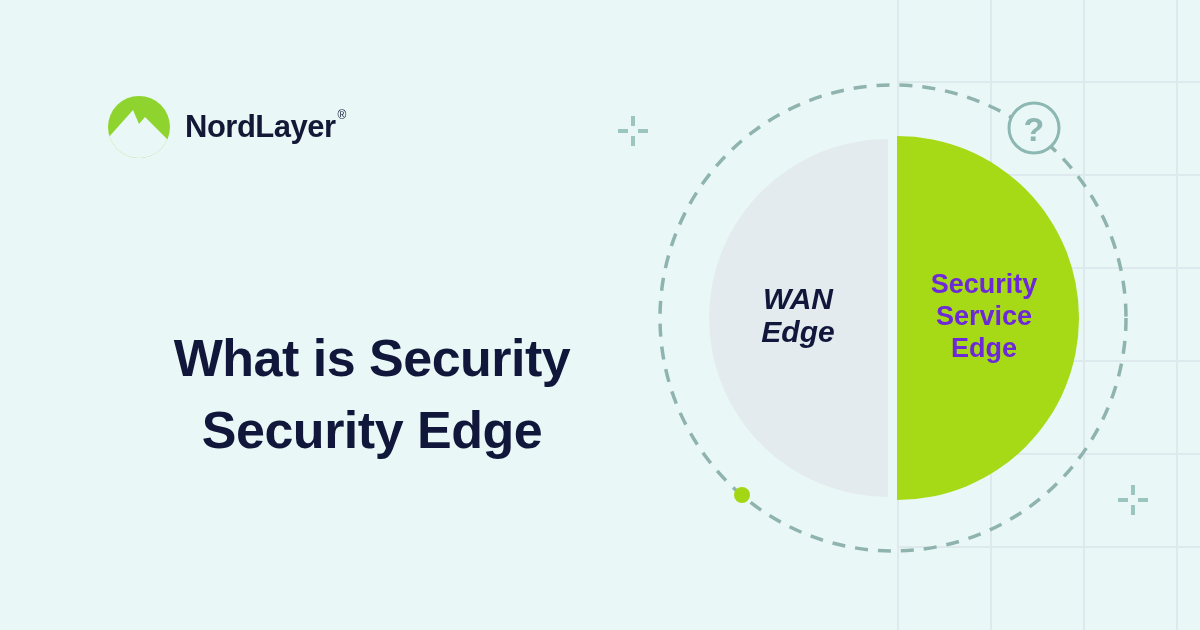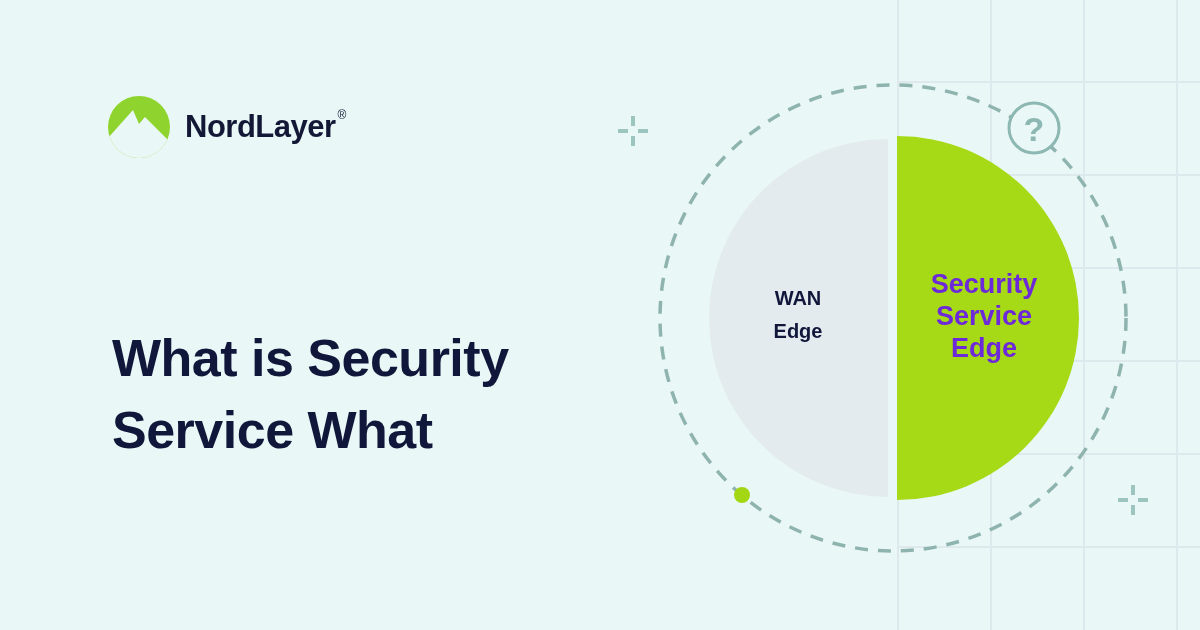--- a/index.html
+++ b/index.html
@@ -28,31 +28,31 @@
   .brand-name{
     font-size:31px;font-weight:700;color:#131836;letter-spacing:-0.5px;line-height:62px;
   }
   .brand-reg{font-size:12px;color:#131836;font-weight:400;margin-top:12px;margin-left:2px;}
 
   
   .headline{
     position:absolute;left:112px;top:322px;width:520px;z-index:6;
     font-size:52px;font-weight:700;color:#10173a;line-height:72px;letter-spacing:-0.5px;
   }
-  .headline .line{display:block;}
+  .headline .line{display:block;text-align:center;}
 
   
   .diagram-svg{position:absolute;left:0;top:0;width:1200px;height:630px;z-index:2;}
 
   
   .pie-label{
     position:absolute;z-index:3;text-align:center;color:#10173a;
     white-space:pre-line;font-weight:600;
   }
-  .pie-label.wan{left:728px;top:282px;width:140px;font-size:20px;line-height:33px;}
+  .pie-label.wan{left:728px;top:282px;width:140px;font-size:30px;line-height:33px;font-style:italic;}
   .pie-label.sse{left:902px;top:268px;width:164px;font-size:27px;line-height:32px;color:#6d28d9;}
 
   
   .dashed-orbit{fill:none;stroke:#8fb3af;stroke-width:3.5;}
   .half-left{fill:#e3ebee;}
   .half-right{fill:#a6d916;}
   .help-circle{fill:#e9f8f6;stroke:#8db7b2;stroke-width:3;}
   .help-glyph{fill:#8db7b2;font-family:"Liberation Sans",sans-serif;font-size:34px;font-weight:600;}
   .accent-dot{fill:#a3d714;}
   .plus{stroke:#9dc5c0;stroke-width:4;fill:none;}
@@ -102,16 +102,16 @@
       <path class="logo-mountain" clip-path="url(#logoClip)" d="M0 42 L25 14 L31 28 L37 21 L62 46 L62 62 L0 62 Z"></path>
     </svg>
     <div class="brand">
       <span class="brand-name">NordLayer</span>
       <span class="brand-reg">®</span>
     </div>
   </div>
 
   <h1 class="headline" style="margin:0;">
     <span class="line">What is Security</span>
-    <span class="line">Service What</span>
+    <span class="line">Security Edge</span>
   </h1>
 
 </div>
 
 </body></html>

